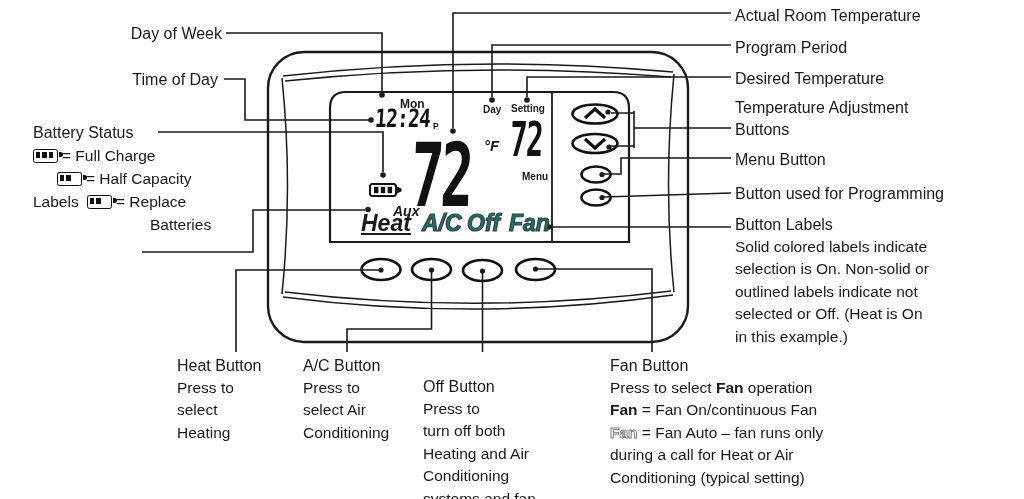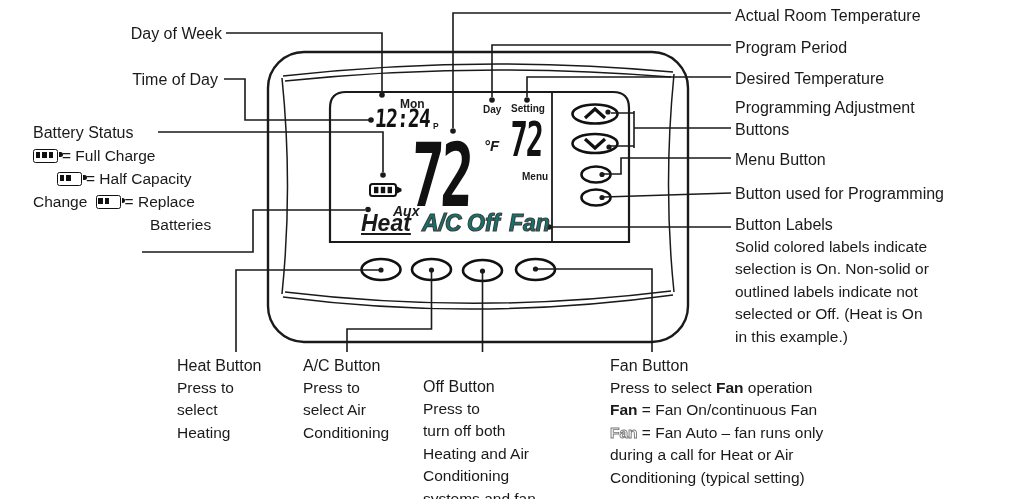--- a/index.html
+++ b/index.html
@@ -131,31 +131,31 @@
 
   <div class="abs lbl-b" style="left:33px;top:122px;">Battery Status</div>
 
   <div class="abs lbl" style="left:33px;top:145px;">
     <span class="batt"><b></b><b></b><b></b></span><span>= Full Charge</span>
   </div>
   <div class="abs lbl" style="left:33px;top:168px;padding-left:24px;">
     <span class="batt"><b></b><b></b></span><span>= Half Capacity</span>
   </div>
   <div class="abs lbl" style="left:33px;top:191px;">
-    <span>Change</span>
+    <span>Labels</span>
     <span class="batt" style="margin-left:4px;"><b></b><b></b></span><span>= Replace</span>
   </div>
   <div class="abs lbl" style="left:150px;top:214px;">Batteries</div>
 
 
   <div class="abs lbl-b" style="left:735px;top:5px;">Actual Room Temperature</div>
   <div class="abs lbl-b" style="left:735px;top:37px;">Program Period</div>
   <div class="abs lbl-b" style="left:735px;top:68px;">Desired Temperature</div>
   <div class="abs lbl-b blk" style="left:735px;top:97px;">
-    <span>Programming Adjustment</span>
+    <span>Temperature Adjustment</span>
     <span>Buttons</span>
   </div>
   <div class="abs lbl-b" style="left:735px;top:149px;">Menu Button</div>
   <div class="abs lbl-b" style="left:735px;top:183px;">Button used for Programming</div>
   <div class="abs lbl-b" style="left:735px;top:214px;">Button Labels</div>
   <div class="abs lbl blk" style="left:735px;top:236px;">
     <span>Solid colored labels indicate</span>
     <span>selection is On. Non-solid or</span>
     <span>outlined labels indicate not</span>
     <span>selected or Off. (Heat is On</span>

